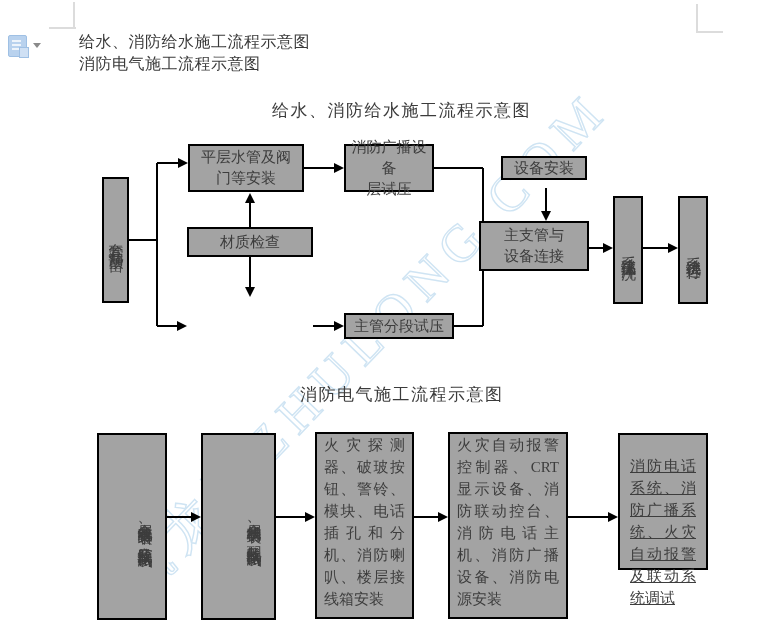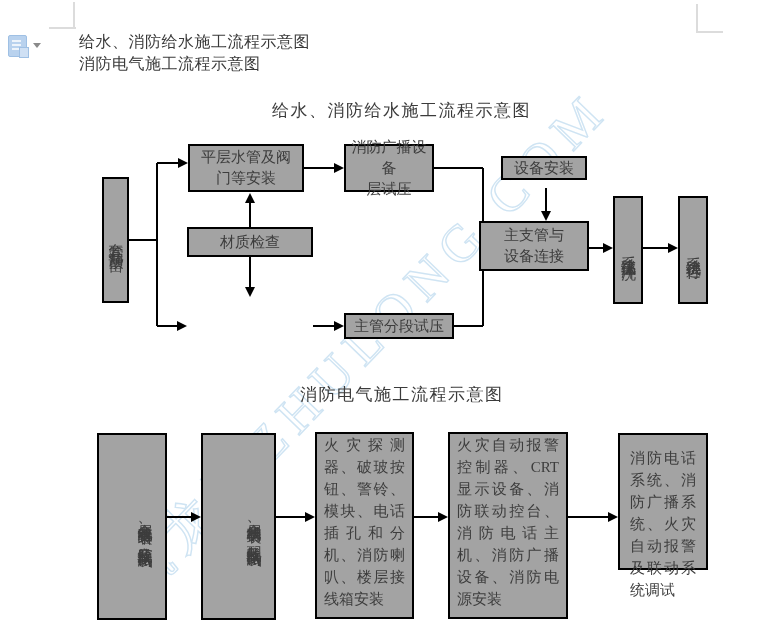--- a/index.html
+++ b/index.html
@@ -129,15 +129,15 @@
   <div class="node c" style="left:501px;top:156px;width:86px;height:24px;">设备安装</div>
   <div class="node c" style="left:479px;top:221px;width:110px;height:50px;text-align:center;">主支管与
 设备连接</div>
   <div class="node vert" style="left:613px;top:196px;width:30px;height:108px;letter-spacing:2px;">系统试压冲洗</div>
   <div class="node vert" style="left:678px;top:196px;width:30px;height:108px;letter-spacing:2px;">系统试运行</div>
 
   <div class="node vcol" style="left:97px;top:433px;width:70px;height:187px;">金属电线管暗装、穿线及线路测试</div>
   <div class="node vcol" style="left:201px;top:433px;width:75px;height:187px;">金属线槽明装、配线及线路测试</div>
   <div class="node para" style="left:315px;top:432px;width:99px;height:187px;">火灾探测器、破玻按钮、警铃、模块、电话插孔和分机、消防喇叭、楼层接线箱安装</div>
   <div class="node para" style="left:448px;top:432px;width:120px;height:187px;">火灾自动报警控制器、CRT显示设备、消防联动控台、消防电话主机、消防广播设备、消防电源安装</div>
-  <div class="node para" style="left:618px;top:433px;width:90px;height:137px;padding:12px 10px;">消防电话系统、消防广播系统、火灾自动报警及联动系统调试</div>
+  <div class="node para" style="left:618px;top:433px;width:90px;height:137px;padding:20px 10px;text-decoration:underline;">消防电话系统、消防广播系统、火灾自动报警及联动系统调试</div>
 
 </div>
 
 </body></html>

